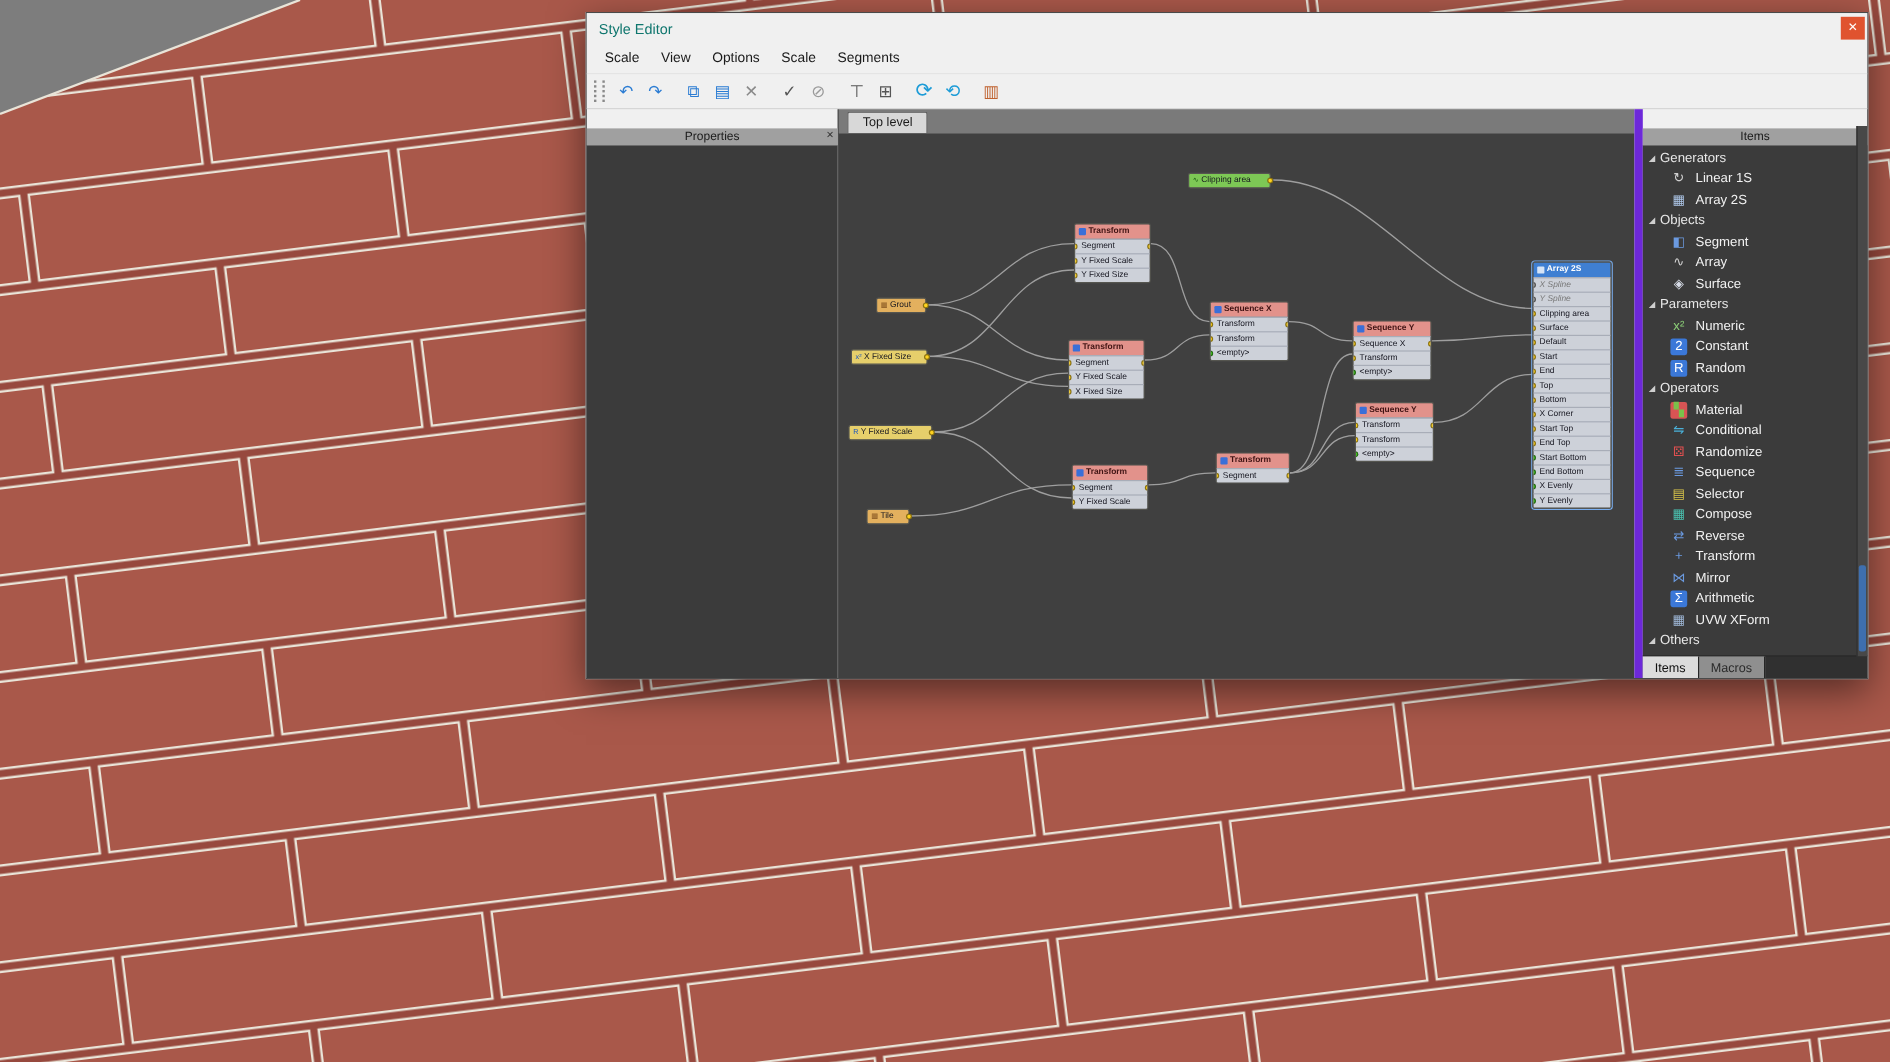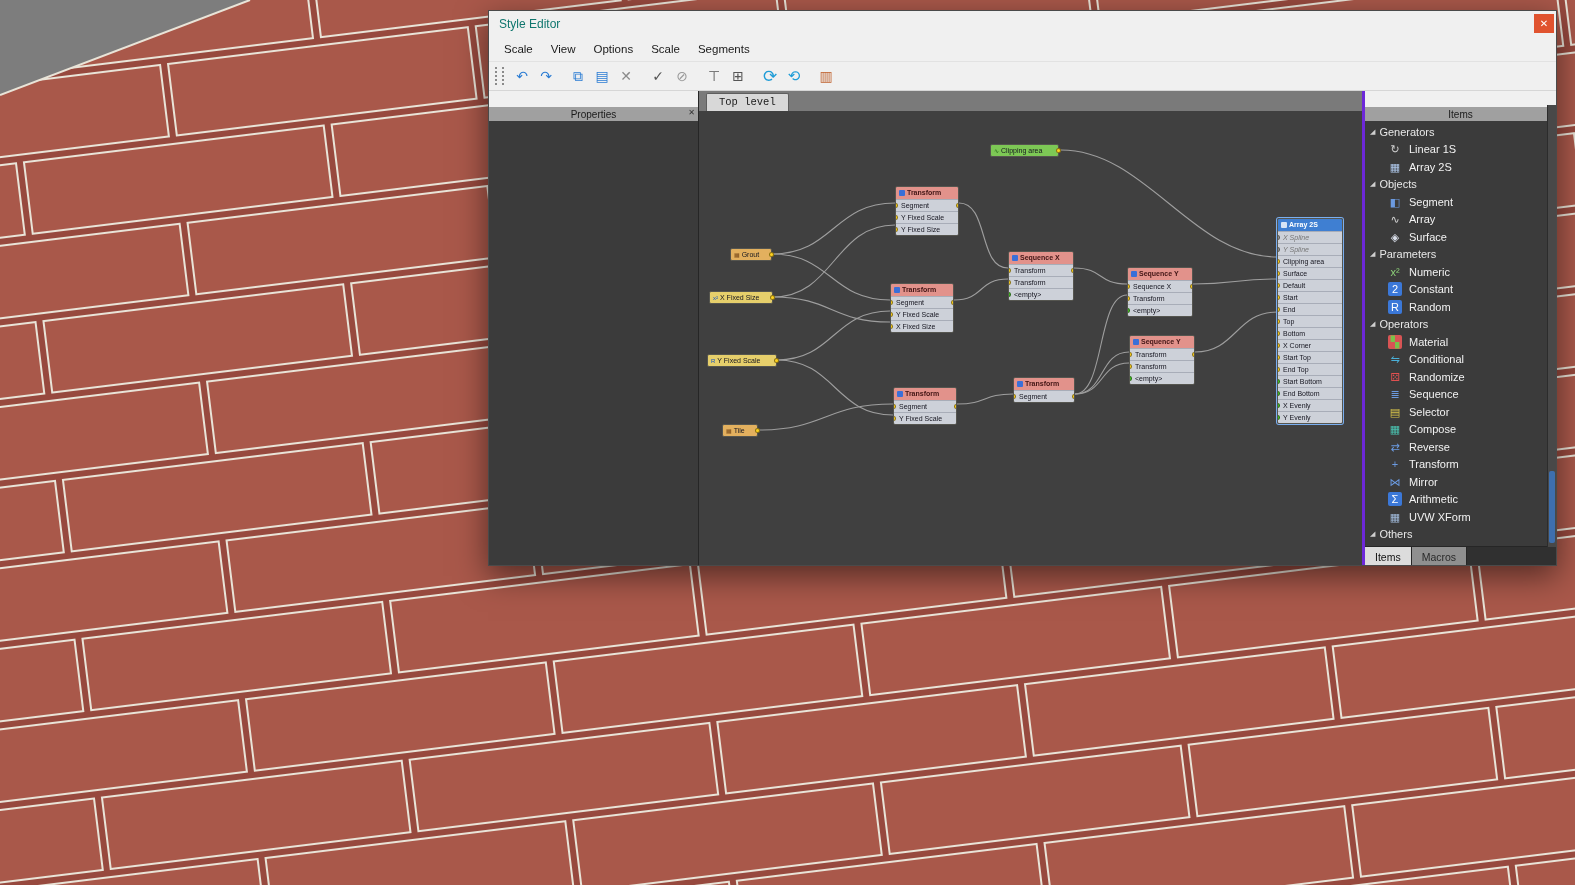--- a/index.html
+++ b/index.html
@@ -17,28 +17,28 @@
   .menu-item{font-size:11.5px;color:#1a1a1a;padding:3px 9px;cursor:default;}
   .toolbar{height:28px;background:#f0f0f0;display:flex;align-items:center;padding-left:4px;flex:0 0 auto;border-bottom:1px solid #d6d6d6;}
   .grip{width:5px;height:18px;border-left:2px dotted #8a8a8a;border-right:2px dotted #8a8a8a;margin:0 6px 0 2px;}
   .tool-btn{width:24px;height:22px;display:flex;align-items:center;justify-content:center;
     font-size:14px;cursor:pointer;}
   .tool-btn.gap{margin-left:8px;}
   
   .body{flex:1;display:flex;min-height:0;}
   .col-left{width:209px;flex:0 0 auto;display:flex;flex-direction:column;border-right:1px solid #262626;}
   .col-mid{width:663px;flex:0 0 auto;display:flex;flex-direction:column;}
-  .col-right{width:195px;flex:1;display:flex;flex-direction:column;border-left:3px solid #6d28d9;position:relative;}
+  .col-right{width:195px;flex:1;display:flex;flex-direction:column;border-left:7px solid #6d28d9;position:relative;}
   .panel-header{height:14px;background:#a0a0a0;font-size:10px;color:#1a1a1a;
     display:flex;align-items:center;justify-content:center;position:relative;flex:0 0 auto;margin-top:16px;}
   .panel-header .panel-x{position:absolute;right:3px;top:1px;font-size:8px;color:#333;cursor:pointer;}
   .panel-dark{flex:1;background:#3b3b3b;}
   .tabstrip{height:20px;background:#7a7a7a;display:flex;align-items:flex-end;padding-left:7px;flex:0 0 auto;}
   .tab{background:#d8d8d8;color:#1a1a1a;font-size:10.5px;padding:2px 12px 3px 12px;
-    border:1px solid #5e5e5e;border-bottom:none;border-radius:2px 2px 0 0;cursor:pointer;font-family:Liberation Mono, monospace;}
+    border:1px solid #5e5e5e;border-bottom:none;border-radius:2px 2px 0 0;cursor:pointer;}
   .canvas{flex:1;background:#404040;position:relative;overflow:hidden;}
   .links-svg{position:absolute;left:0;top:0;}
   
   .node{position:absolute;font-size:7px;border:1px solid #55554f;border-radius:2px;
     box-sizing:border-box;color:#15151f;cursor:pointer;}
   .node .port{position:absolute;width:5px;height:5px;border-radius:50%;box-sizing:border-box;border:1px solid rgba(0,0,0,.45);}
   .node .port.in{left:-3px;top:50%;margin-top:-2.5px;}
   .node .port.out{right:-3px;top:50%;margin-top:-2.5px;}
   .node-single{height:13px;display:flex;align-items:center;gap:2px;padding:0 3px;white-space:nowrap;}
   .node-single .nicon{font-size:6px;line-height:6px;flex:0 0 auto;}

